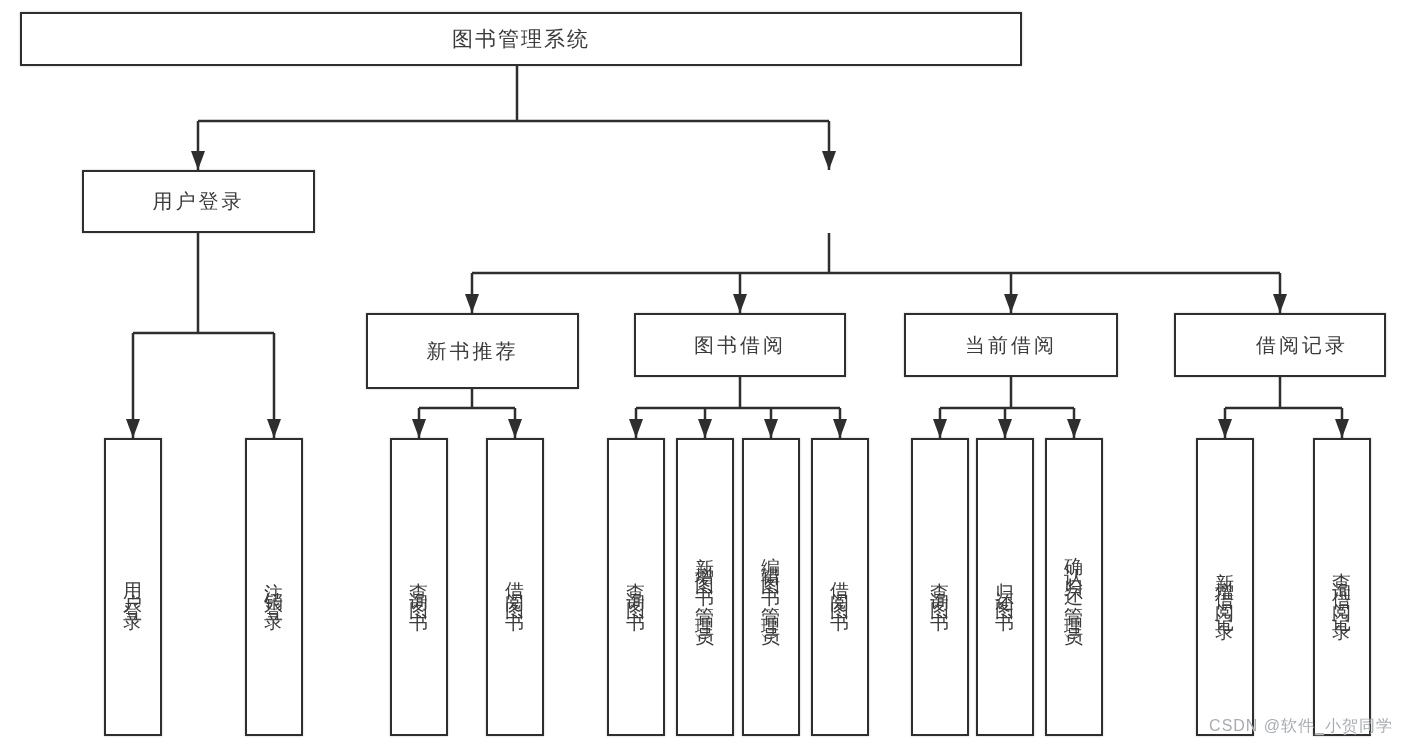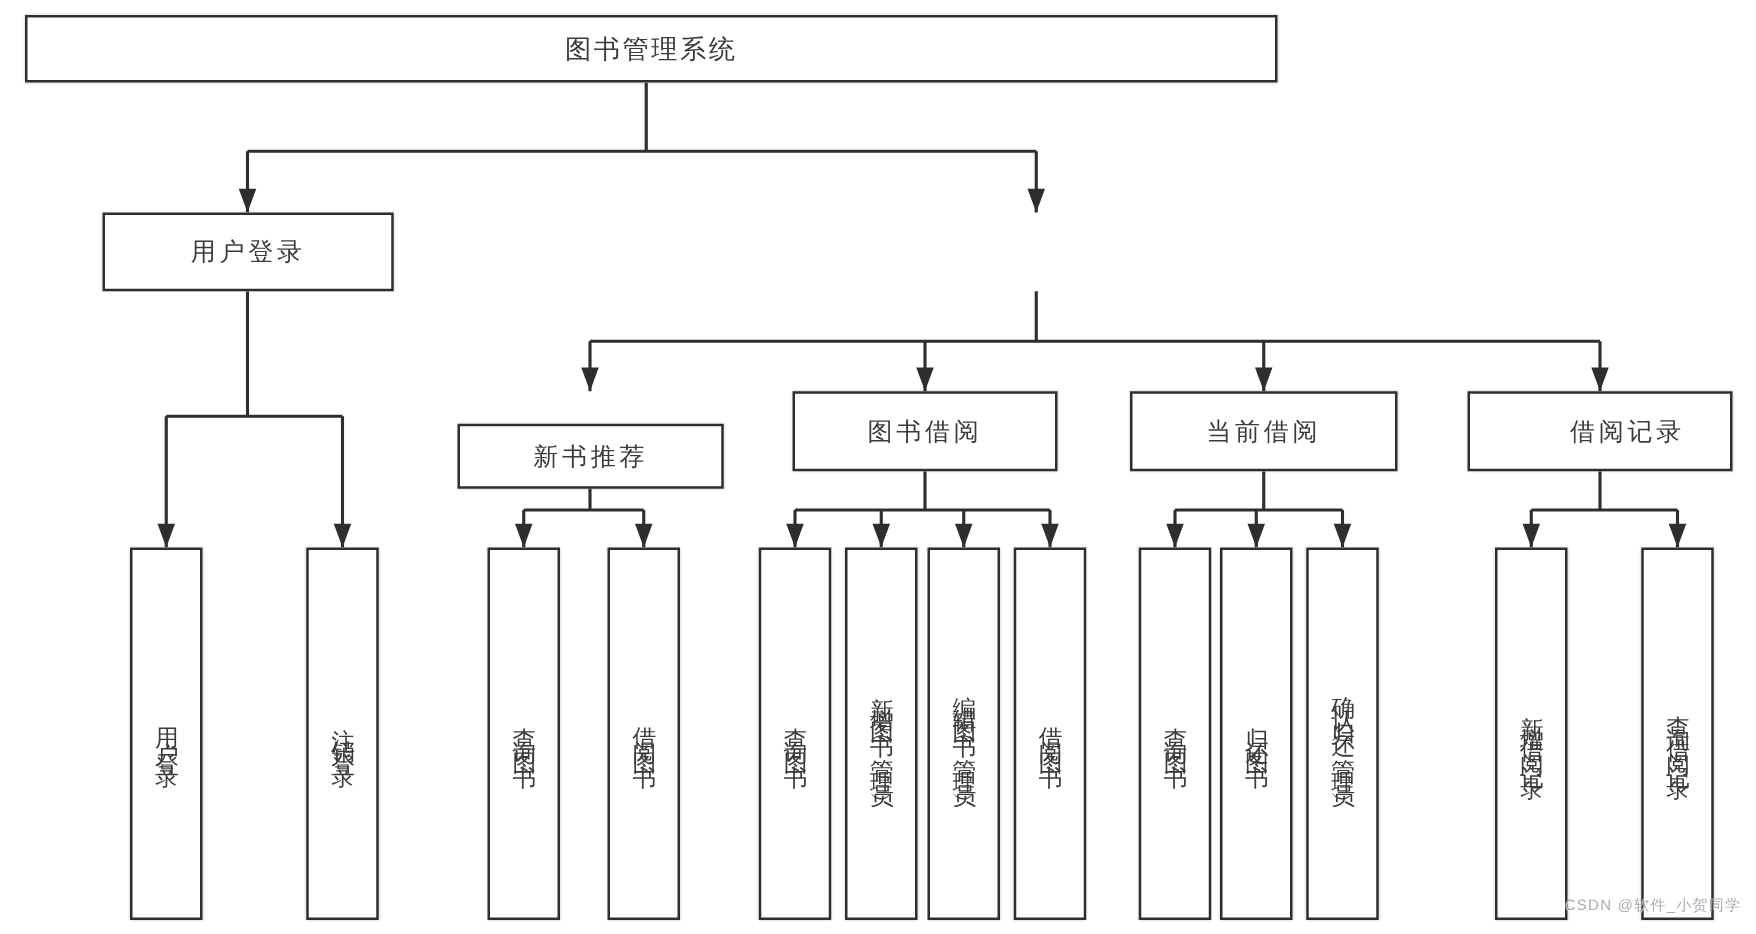--- a/index.html
+++ b/index.html
@@ -48,21 +48,21 @@
     text-orientation: mixed;
     font-size: 19px;
     line-height: 1;
     letter-spacing: 10px;
     color: #3b3b3b;
   }
   .watermark {
     position: absolute;
     right: 12px;
     top: 716px;
-    font-size: 12px;
+    font-size: 16px;
     letter-spacing: 1px;
     color: rgba(152, 158, 164, 0.85);
     text-shadow: 0 1px 1px rgba(255,255,255,0.9);
     z-index: 5;
   }
 </style>
 </head>
 <body>
 
 <div class="canvas">
@@ -95,21 +95,21 @@
       <polygon points="1067,419 1081,419 1074,438"></polygon>
       <polygon points="1218,419 1232,419 1225,438"></polygon>
       <polygon points="1335,419 1349,419 1342,438"></polygon>
     </g>
   </svg>
 
   <div class="node root" style="left:20px; top:12px; width:1002px; height:54px;">图书管理系统</div>
 
   <div class="node h" style="left:82px; top:170px; width:233px; height:63px;">用户登录</div>
 
-  <div class="node h" style="left:366px; top:313px; width:213px; height:52px;margin-top:26px;">新书推荐</div>
+  <div class="node h" style="left:366px; top:313px; width:213px; height:76px;">新书推荐</div>
   <div class="node h" style="left:904px; top:313px; width:214px; height:64px;">当前借阅</div>
   <div class="node h" style="left:634px; top:313px; width:212px; height:64px;">图书借阅</div>
   <div class="node h" style="left:1174px; top:313px; width:212px; height:64px;padding-left:44px;">借阅记录</div>
 
   <div class="leaf" style="left:104px;">
     <span class="vtext">用户登录</span>
   </div>
   <div class="leaf" style="left:245px;">
     <span class="vtext">注销登录</span>
   </div>

